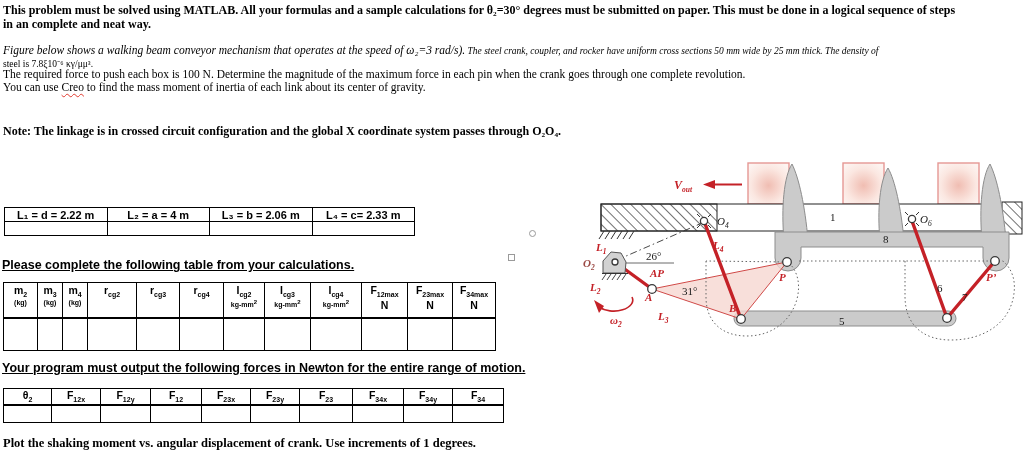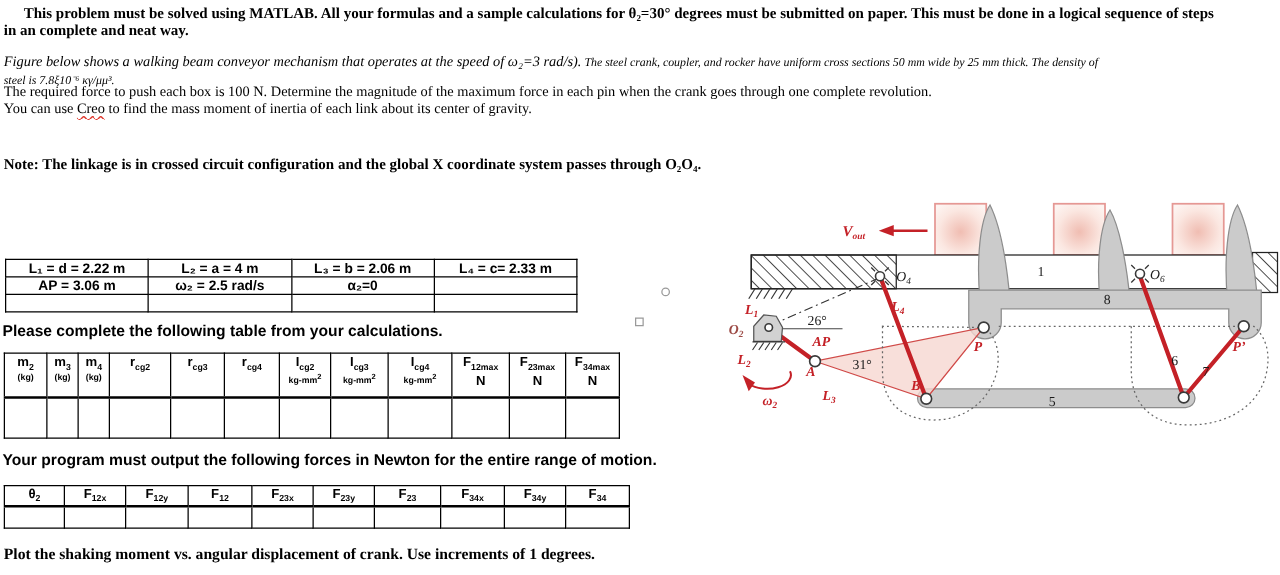--- a/index.html
+++ b/index.html
@@ -1,35 +1,35 @@
 <!DOCTYPE html>
 <html><head>
 <meta charset="utf-8">
 <style>
   html,body{margin:0;padding:0;}
   body{width:1024px;height:460px;background:#ffffff;position:relative;overflow:hidden;
        font-family:"Liberation Serif", serif;color:#000;}
   .abs{position:absolute;white-space:nowrap;}
   .serif-b{font-family:"Liberation Serif",serif;font-weight:bold;}
   .serif{font-family:"Liberation Serif",serif;}
-  .sans-b{font-family:"Liberation Sans",sans-serif;font-weight:bold;}
-  #para1-l1{left:3px;top:3px;font-size:12px;margin-left:16px;}
+  .sans-b{font-family:"Liberation Sans",sans-serif;font-weight:bold;text-decoration:underline;}
+  #para1-l1{left:3px;top:3px;font-size:12px;}
   #para1-l2{left:3px;top:17px;font-size:12px;}
   #para2-l1{left:3px;top:44px;font-size:11.5px;font-style:italic;}
   #para2-l1 .small{font-size:9.5px;}
-  #para2-l2{left:3px;top:57px;font-size:9.5px;font-style:italic;}
+  #para2-l2{left:3px;top:57px;font-size:9.5px;}
   #para3{left:3px;top:68px;font-size:11.5px;}
   #para4{left:3px;top:81px;font-size:11.5px;}
   .creo{text-decoration:underline wavy #e03a2f;text-decoration-thickness:1px;text-underline-offset:2px;margin-top:28px;}
   #note{left:3px;top:124px;font-size:12px;}
   #prompt-calc{left:2px;top:258px;font-size:12.5px;}
   #prompt-forces{left:2px;top:361px;font-size:12.5px;}
   #prompt-plot{left:3px;top:436px;font-size:12.5px;}
   table{border-collapse:collapse;table-layout:fixed;}
-  #t-params{left:4px;top:207px;width:458px;}
+  #t-params{left:4px;top:207px;width:411px;}
   #t-params td{border:1.5px solid #000;height:13px;text-align:center;
       font-family:"Liberation Sans",sans-serif;font-weight:bold;font-size:11px;padding:0 2px;}
   #t-calc{left:3px;top:282px;width:480px;}
   #t-calc th{border:1.2px solid #000;border-bottom:2.5px solid #000;height:33px;vertical-align:top;
       font-family:"Liberation Sans",sans-serif;font-weight:bold;font-size:10.5px;padding:1px 0 0 0;text-align:center;}
   #t-calc td{border:1.2px solid #000;height:29px;}
   #t-calc sub{font-size:7px;}
   .hunit{font-weight:bold;font-size:7px;margin-top:1px;}
   .hunit sup{font-size:6px;}
   .hunit-big{font-weight:bold;font-size:10.5px;margin-top:1px;}
@@ -64,26 +64,20 @@
 
 <table class="abs" id="t-params">
     <tbody>
       <tr>
         <td>L₁ = d = 2.22 m</td>
         <td>L₂ = a = 4 m</td>
         <td>L₃ = b = 2.06 m</td>
         <td>L₄ = c= 2.33 m</td>
       </tr>
       <tr>
-        <td>AP = 3.06 m</td>
-        <td>ω₂ = 2.5 rad/s</td>
-        <td>α₂=0</td>
-        <td></td>
-      </tr>
-      <tr>
         <td></td>
         <td></td>
         <td></td>
         <td></td>
       </tr>
     </tbody>
   </table>
 <div class="abs handle-sq"></div>
 <div class="abs handle-o"></div>
 

